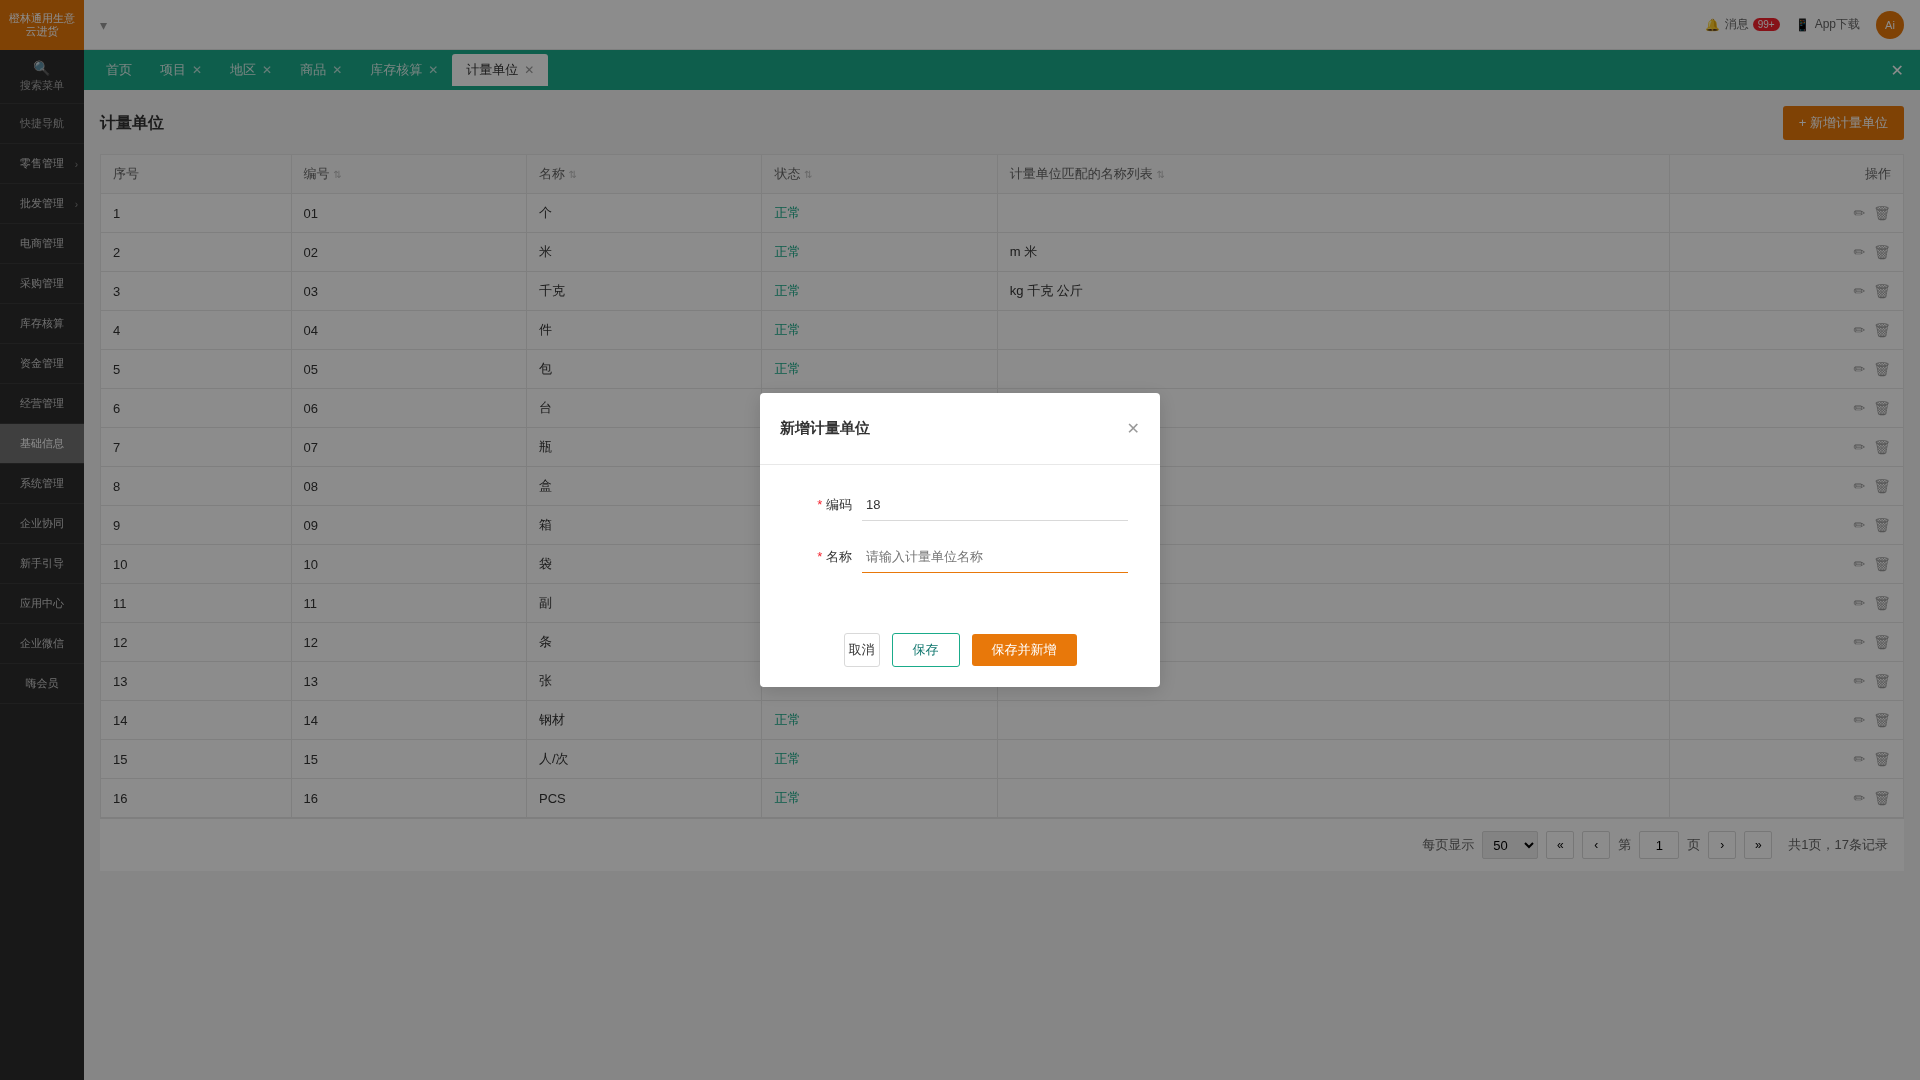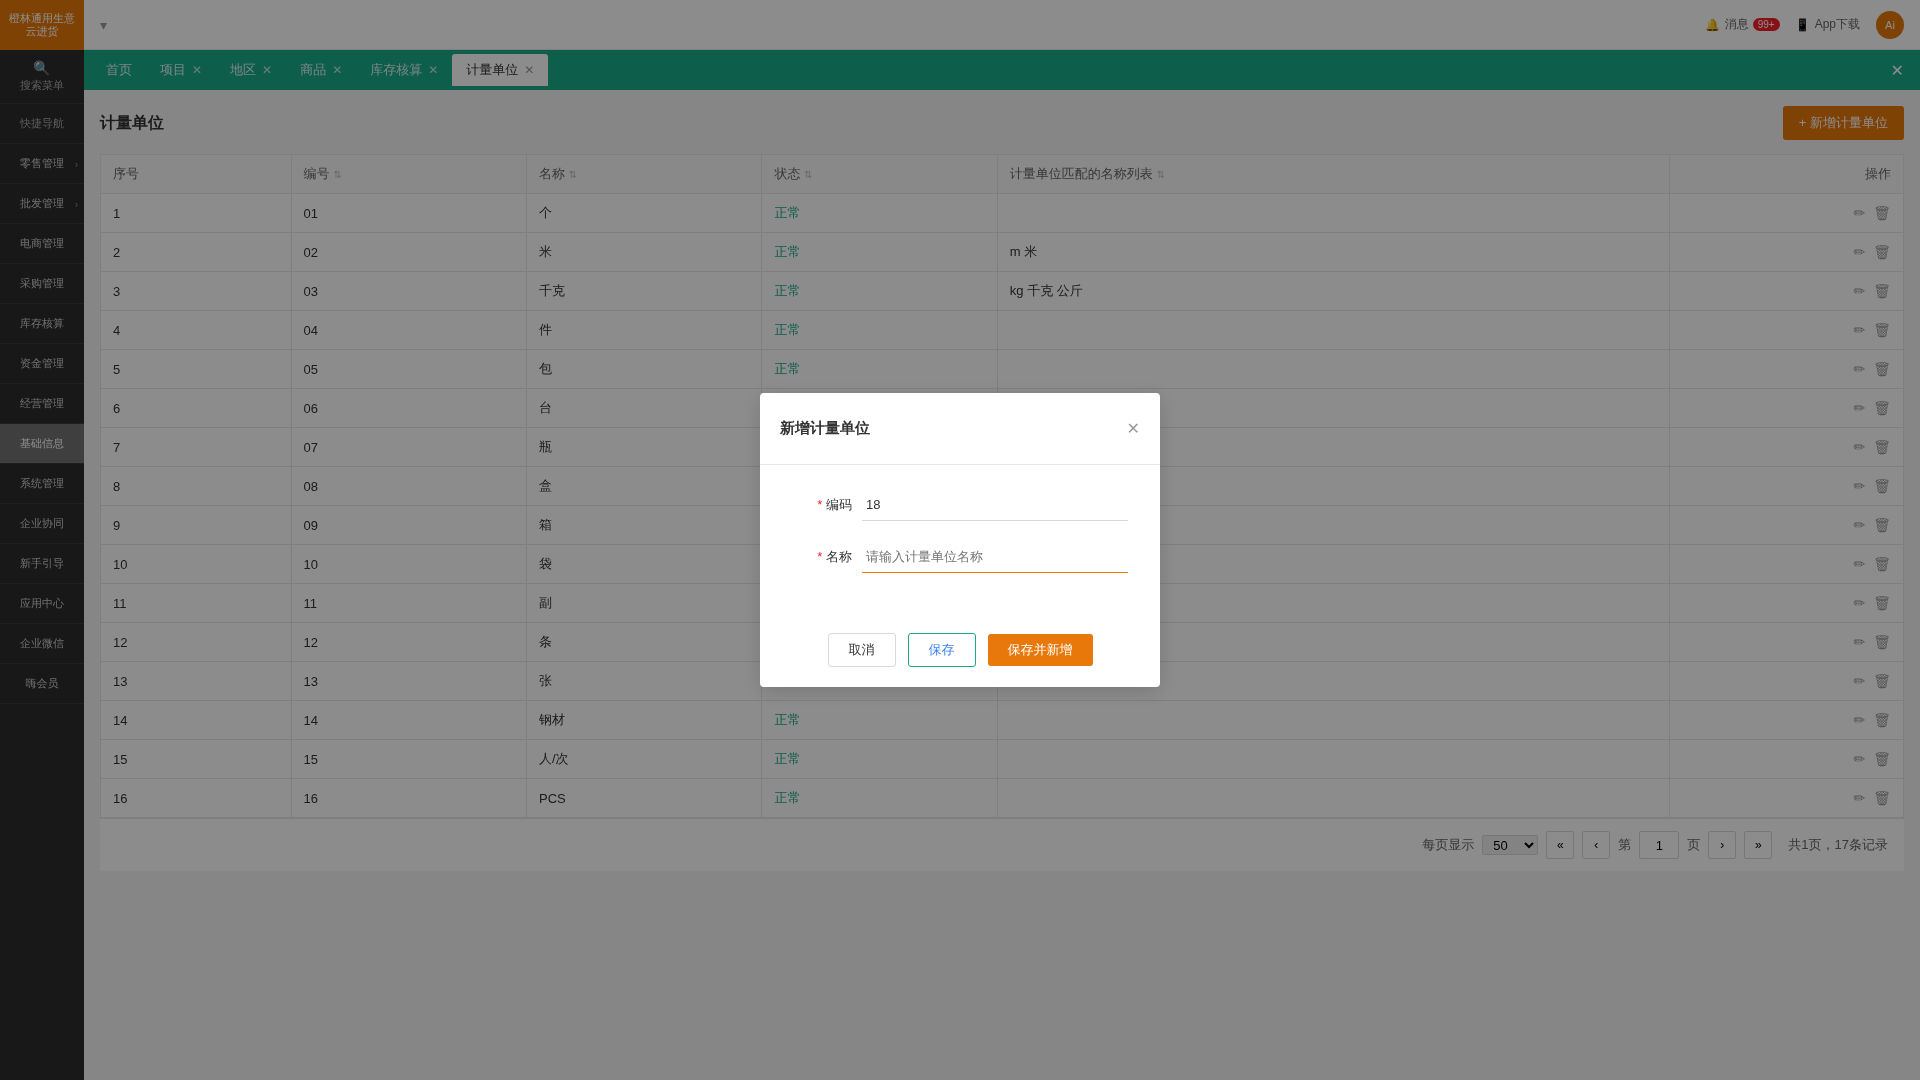--- a/index.html
+++ b/index.html
@@ -242,21 +242,21 @@
     }
     .page-input {
       width: 40px;
       height: 28px;
       border: 1px solid #d9d9d9;
       text-align: center;
       border-radius: 2px;
       font-size: 13px;
     }
     .page-size-select {
-      height: 20px;
+      height: 28px;
       border: 1px solid #d9d9d9;
       border-radius: 2px;
       padding: 0 6px;
       font-size: 13px;
       cursor: pointer;
     }
 
     
     .modal-overlay {
       position: fixed;
@@ -330,30 +330,30 @@
     .modal-footer {
       display: flex;
       align-items: center;
       justify-content: center;
       gap: 12px;
       padding: 16px 20px 20px;
     }
     .btn-cancel {
       border: 1px solid #d9d9d9;
       background: #fff;
-      padding: 7px 20px;
+      padding: 7px 4px;
       border-radius: 3px;
       cursor: pointer;
       font-size: 13px;
       color: #333;
     }
     .btn-save {
       border: 1px solid #1aab8a;
       background: #fff;
-      color: #3b82f6;
+      color: #0f766e;
       padding: 7px 20px;
       border-radius: 3px;
       cursor: pointer;
       font-size: 13px;
     }
     .btn-save-new {
       background: #e8780a;
       color: #fff;
       border: none;
       padding: 7px 20px;

